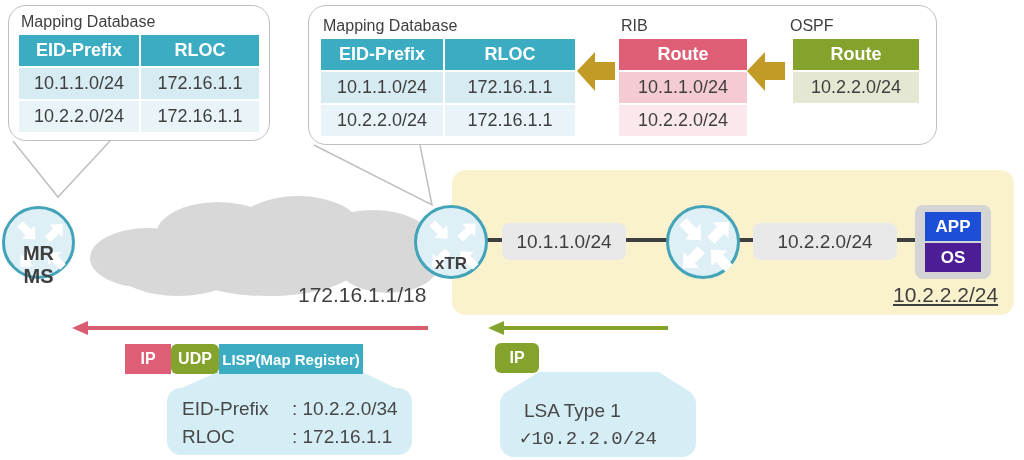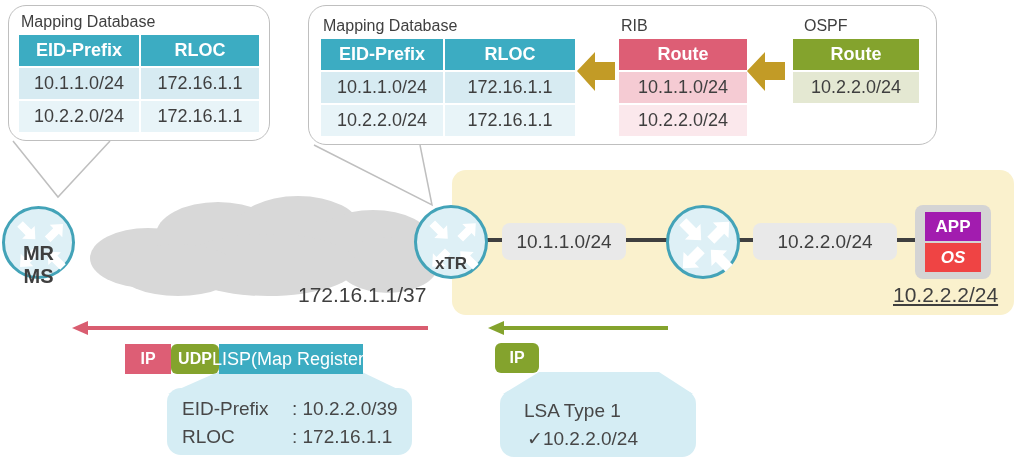--- a/index.html
+++ b/index.html
@@ -35,38 +35,38 @@
   .node svg { position:absolute; left:0; top:0; }
   .node-label { position:relative; z-index:2; font-weight:bold; color:#3f3f3f; text-align:center;margin-top:44px; }
 
   .net-label { position:absolute; height:37px; line-height:37px; background:#e9e9e9; border-radius:8px;
                text-align:center; font-size:19px; color:#3f3f3f; z-index:2; }
 
   .host-box { position:absolute; left:915px; top:205px; width:76px; height:74px; background:#d4d4d4;
               border-radius:8px; padding:7px 10px; display:flex; flex-direction:column; gap:2px; z-index:2; }
   .host-app, .host-os { flex:1; display:flex; align-items:center; justify-content:center;
                         color:#fff; font-weight:bold; font-size:17px; }
-  .host-app { background:#a21caf; } .host-os { background:#ef4444;font-style:italic; }
+  .host-app { background:#1d4ed8; } .host-os { background:#4c1d95; }
 
   .addr-text { position:absolute; font-size:21px; color:#3f3f3f; z-index:2; white-space:nowrap; }
 
   
   .flow-arrow { position:absolute; z-index:2; }
   .pkt { position:absolute; display:flex; height:30px; z-index:3; }
   .seg { display:flex; align-items:center; justify-content:center; color:#fff; font-weight:bold;
          font-size:16px; white-space:nowrap; }
-  .seg.small { font-size:18px; font-weight:400; }
+  .seg.small { font-size:15px; font-weight:700; }
   .seg-red { background:#dd5e75; } .seg-olive { background:#84a32d;border-radius:6px; } .seg-teal { background:#3cacc2; }
 
   .note-tail { position:absolute; z-index:2; }
   .note { position:absolute; background:#d5edf4; border-radius:14px; z-index:3;
           font-size:19px; color:#474747; padding-top:7px; }
   .note-row { display:grid; grid-template-columns:110px auto; padding-left:15px; line-height:28px; white-space:nowrap; }
   .note-line1 { padding-left:24px; line-height:28px; white-space:nowrap; }
-  .note-line2 { padding-left:27px; line-height:28px; white-space:nowrap; }
+  .note-line2 { padding-left:20px; line-height:28px; white-space:nowrap;font-family:Liberation Mono, monospace; }
 </style>
 </head>
 <body>
 
 <div class="stage">
 
   <div class="yellow-panel"></div>
 
   <svg class="cloud-svg" width="352" height="108" viewBox="0 0 352 108">
     <g fill="#d8d8d8">
@@ -122,21 +122,21 @@
         <div class="cell pr1">10.1.1.0/24</div>
         <div class="cell pr2">10.2.2.0/24</div>
       </div>
     </div>
 
     <svg class="gold-arrow" style="left:438px; top:43px;" width="38" height="45" viewBox="0 0 38 45">
       <polygon points="0,22 18,3 18,13 38,13 38,31 18,31 18,42" fill="#c29b26"></polygon>
     </svg>
 
     <div class="sub-block" style="left:480px;">
-      <div class="b-title" style="margin-left:15px;">OSPF</div>
+      <div class="b-title" style="margin-left:1px;">OSPF</div>
       <div class="tbl" style="grid-template-columns:126px; margin-left:4px;">
         <div class="cell th-olive">Route</div>
         <div class="cell or1">10.2.2.0/24</div>
       </div>
     </div>
   </div>
   <svg class="tail-svg" style="left:308px; top:142px;" width="132" height="66">
     <path d="M6,3 L124,63 L112,3" fill="#fff" stroke="#bfbfbf" stroke-width="1.5"></path>
   </svg>
 
@@ -203,21 +203,21 @@
   </div>
 
   <div class="net-label" style="left:502px; top:223px; width:124px;">10.1.1.0/24</div>
   <div class="net-label" style="left:753px; top:223px; width:144px;">10.2.2.0/24</div>
 
   <div class="host-box">
     <div class="host-app">APP</div>
     <div class="host-os">OS</div>
   </div>
 
-  <div class="addr-text" style="left:298px; top:283px;">172.16.1.1/37</div>
+  <div class="addr-text" style="left:298px; top:283px;">172.16.1.1/18</div>
   <div class="addr-text" style="left:893px; top:283px;text-decoration:underline;">10.2.2.2/24</div>
 
   <svg class="flow-arrow" style="left:70px; top:319px;" width="360" height="18">
     <line x1="358" y1="9" x2="16" y2="9" stroke="#d95d70" stroke-width="4"></line>
     <polygon points="2,9 18,2 18,16" fill="#d95d70"></polygon>
   </svg>
 
   <svg class="flow-arrow" style="left:486px; top:319px;" width="184" height="18">
     <line x1="182" y1="9" x2="16" y2="9" stroke="#84a32d" stroke-width="4"></line>
     <polygon points="2,9 18,2 18,16" fill="#84a32d"></polygon>
@@ -232,21 +232,21 @@
   <div class="pkt" style="left:495px; top:343px;">
     <div class="seg seg-olive" style="width:44px;">IP</div>
   </div>
 
   <svg class="note-tail" style="left:160px; top:372px;" width="260" height="22">
     <polygon points="58,0 202,0 248,22 8,22" fill="#d5edf4"></polygon>
   </svg>
   <div class="note" style="left:167px; top:388px; width:245px; height:67px;">
     <div class="note-row">
       <span>EID-Prefix</span>
-      <span>: 10.2.2.0/39</span>
+      <span>: 10.2.2.0/34</span>
     </div>
     <div class="note-row">
       <span>RLOC</span>
       <span>: 172.16.1.1</span>
     </div>
   </div>
 
   <svg class="note-tail" style="left:495px; top:372px;" width="205" height="22">
     <polygon points="44,0 164,0 198,22 8,22" fill="#d5edf4"></polygon>
   </svg>

